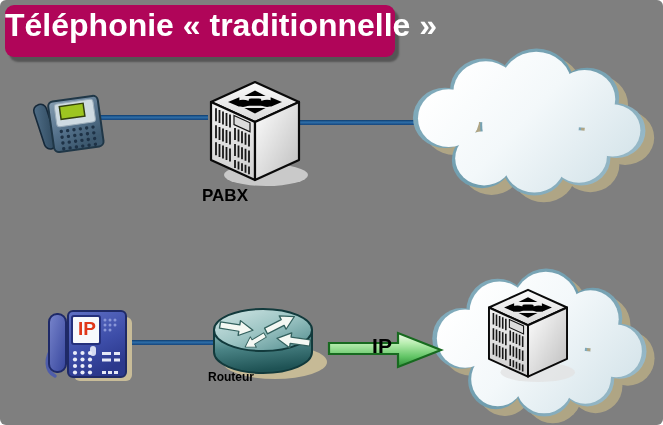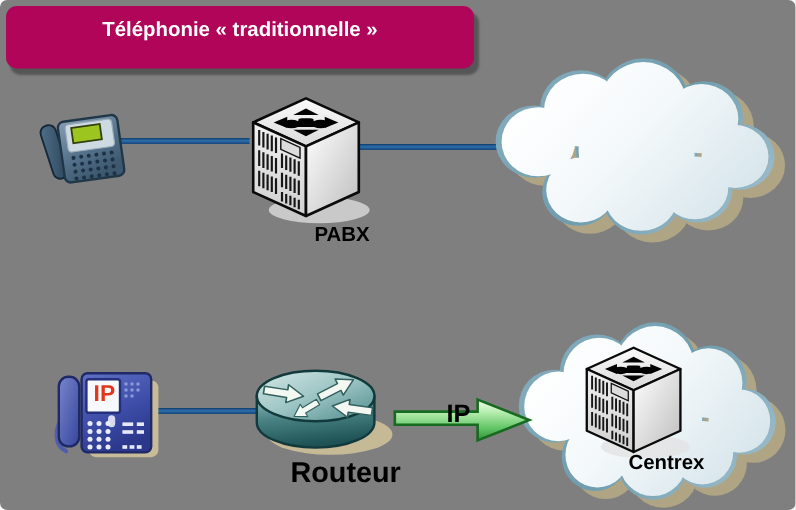--- a/index.html
+++ b/index.html
@@ -5,30 +5,30 @@
   html,body { margin:0; padding:0; background:#ffffff; }
   .canvas {
     position:relative; width:663px; height:425px;
     background:#7F7F7F; overflow:hidden; border-radius:6px;
     font-family:"Liberation Sans", sans-serif;
   }
   .banner {
     position:absolute; left:5px; width:390px; height:52px;
     background:#B00559; border-radius:9px;
     box-shadow:4px 5px 2px rgba(0,0,0,0.33);
-    color:#ffffff; font-weight:bold; font-size:17px;
+    color:#ffffff; font-weight:bold; font-size:32px;
     text-align:center; line-height:40px; white-space:nowrap;
   }
   .hline {
     position:absolute; height:5px;
     background:linear-gradient(180deg,#0D3C6E 0%,#2E6EA8 45%,#15457C 100%);
   }
   .node-label {
     position:absolute; color:#000000; font-weight:bold;
-    font-size:17px; text-align:right; white-space:nowrap;
+    font-size:17px; text-align:left; white-space:nowrap;
   }
   .overlay-label {
     position:absolute; color:#000000; font-weight:bold;
     text-align:center; white-space:nowrap; z-index:6;
   }
   #ip-screen-label { color:#E0371A; font-size:19px; }
   #arrow-ip-label  { font-size:21px; }
   svg.icon { position:absolute; overflow:visible; }
 </style>
 </head>
@@ -233,25 +233,24 @@
     <ellipse cx="72" cy="64" rx="52" ry="17" fill="#C6BA96"></ellipse>
     <path d="M11,32 L11,54 A49,21 0 0 0 109,54 L109,32 Z" fill="url(#routerBody)" stroke="#123A3C" stroke-width="2"></path>
     <ellipse cx="60" cy="32" rx="49" ry="21" fill="url(#routerTop)" stroke="#123A3C" stroke-width="2"></ellipse>
     <g fill="#F4F8F3" stroke="#33615E" stroke-width="1.2" stroke-linejoin="round">
       <use href="#router-arrow" transform="translate(17,27) rotate(9) scale(1.15,1)"></use>
       <use href="#router-arrow" transform="translate(63,33) rotate(-27) scale(1.1,1)"></use>
       <use href="#router-arrow" transform="translate(62,37) rotate(149) scale(0.8)"></use>
       <use href="#router-arrow" transform="translate(107,45) rotate(188) scale(1.15,1)"></use>
     </g>
   </svg>
-  <div class="node-label" style="left:208px;top:381px;width:126px;font-size:24px">Routeur</div>
+  <div class="node-label" style="left:208px;top:370px;width:126px;font-size:12px">Routeur</div>
 
   <svg class="icon" style="left:326px;top:328px;z-index:5" width="120" height="46" viewBox="0 0 120 46">
     <polygon points="3,15 72,15 72,5 115,22 72,39 72,26 3,26" fill="url(#arrowGrad)" stroke="#176A1F" stroke-width="2.2" stroke-linejoin="miter"></polygon>
   </svg>
   <div class="overlay-label" id="arrow-ip-label" style="left:358px;top:334px;width:48px">IP</div>
 
   <svg class="icon" style="left:481px;top:286px;z-index:4" width="94" height="98" viewBox="0 0 106 110">
     <use href="#cube-full"></use>
   </svg>
-  <div class="node-label" style="left:483px;top:376px;width:104px;z-index:4">Centrex</div>
 
 </div>
 
 </body></html>

